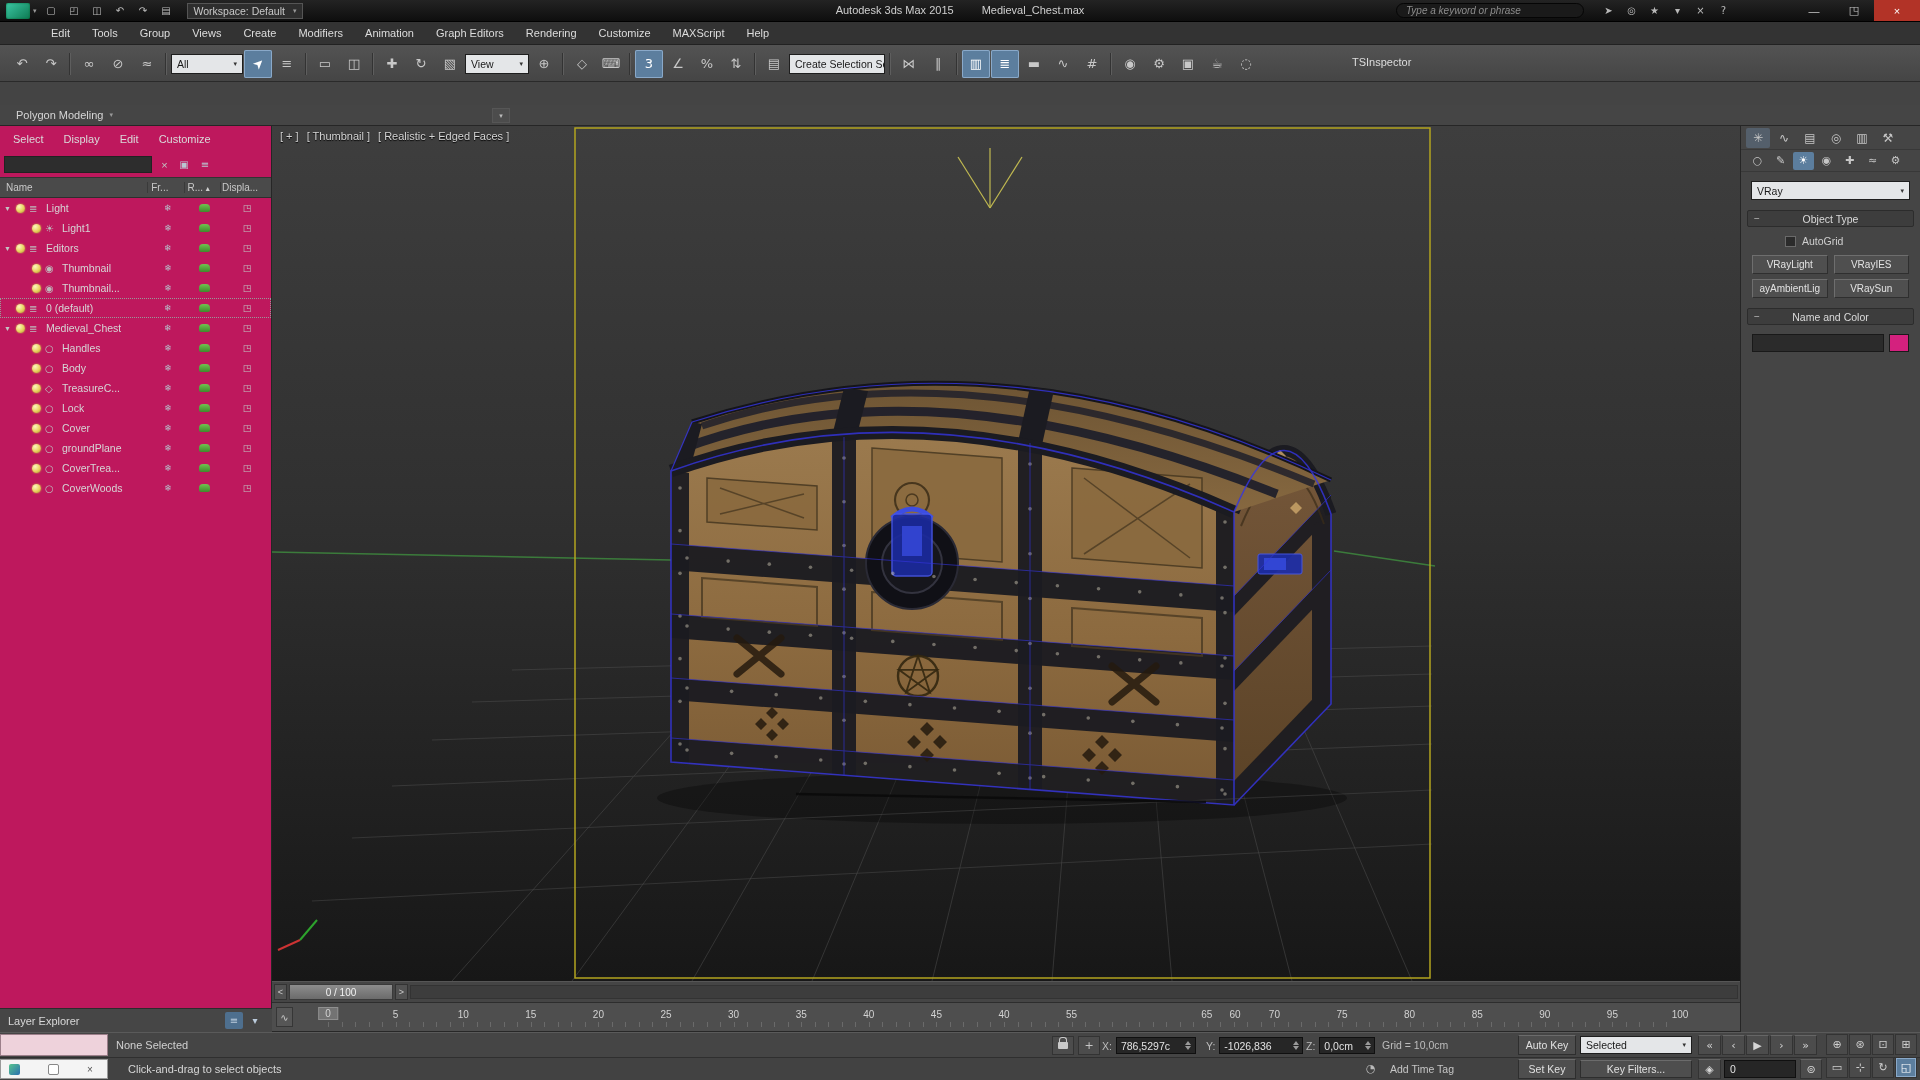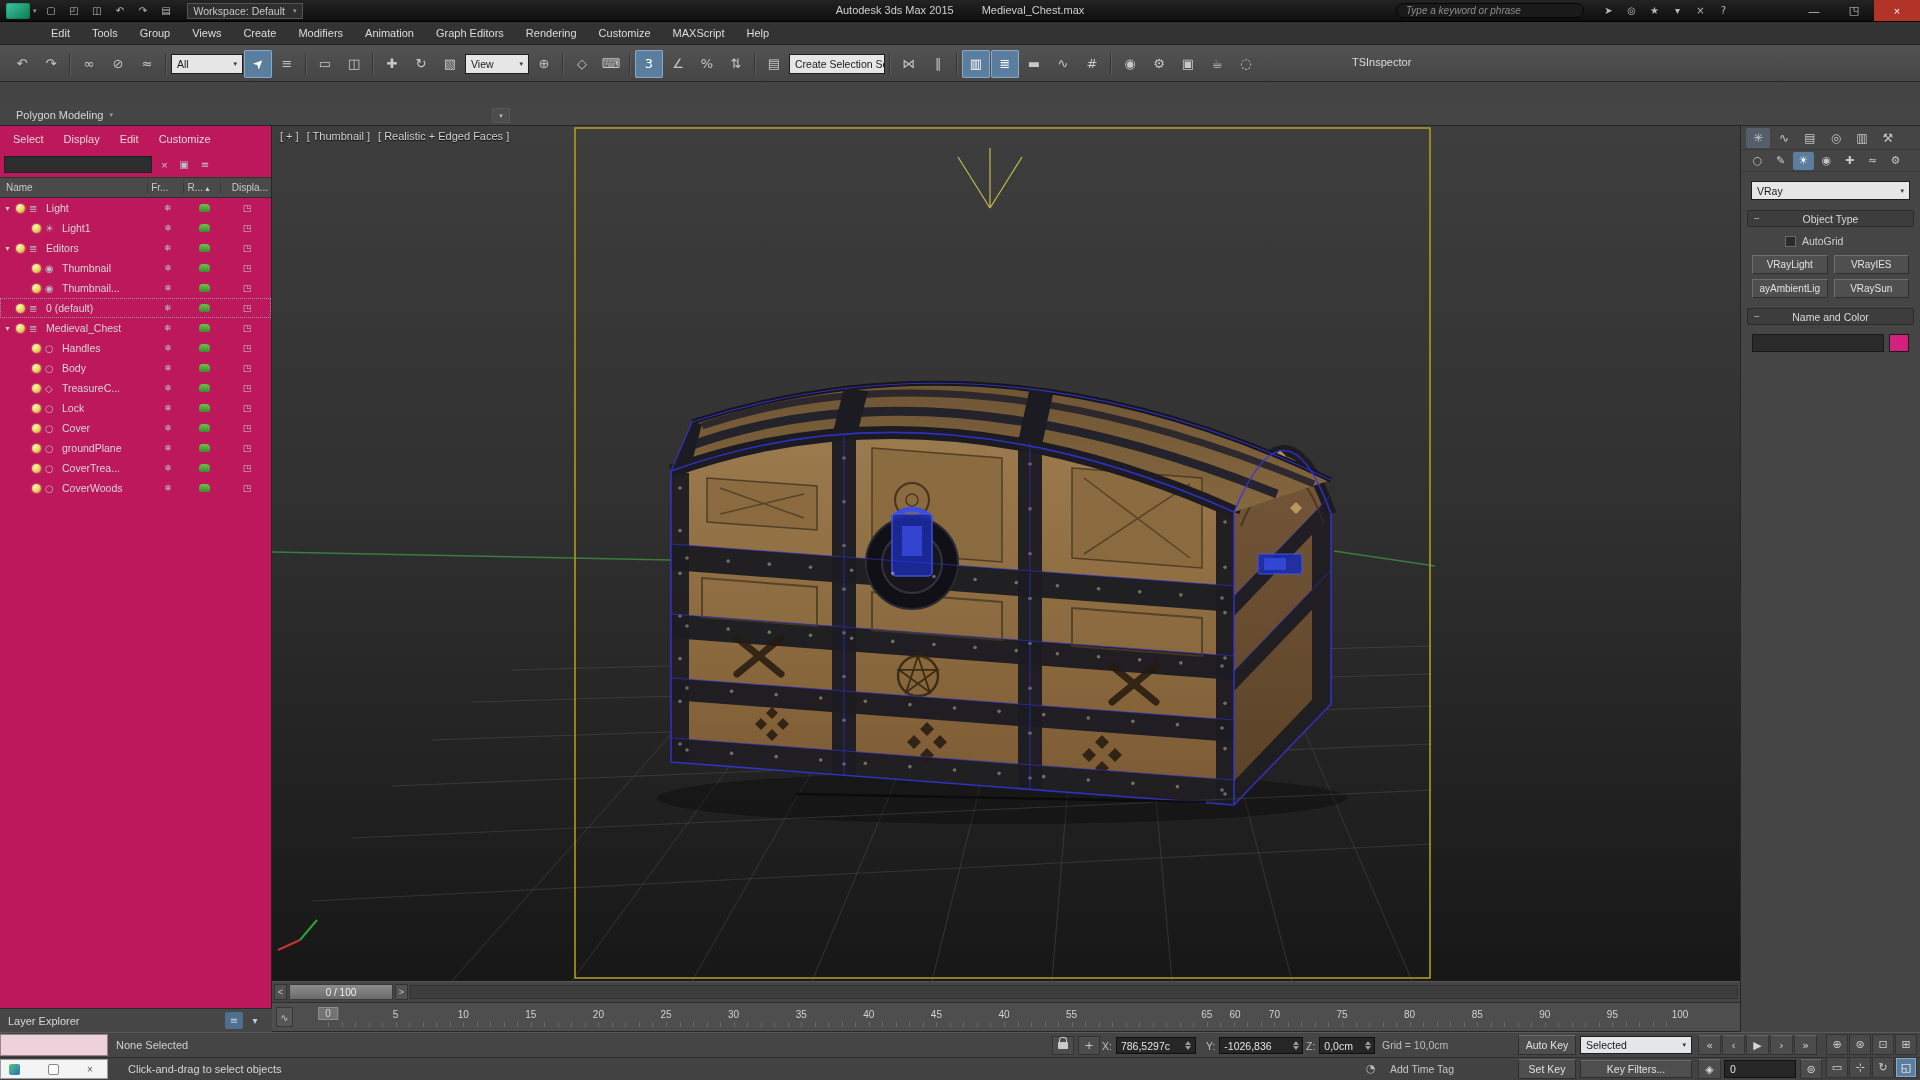--- a/index.html
+++ b/index.html
@@ -67,21 +67,21 @@
   .exp-tools{height:26px;display:flex;align-items:center;padding:0 4px;border-bottom:1px solid #333;}
   .exp-search{width:148px;height:17px;background:#2d2d2d;border:1px solid #222;margin-right:5px;}
   .exp-x{width:15px;text-align:center;font-size:11px;color:#c2c2c2;}
   #exp-ticons{display:flex;gap:3px;margin-left:3px;}
   .exp-ti{width:18px;height:18px;display:flex;align-items:center;justify-content:center;font-size:10px;color:#b9c6d2;}
   .exp-header{height:20px;display:flex;background:#4a4a4a;border-bottom:1px solid #2e2e2e;font-size:10px;color:#c9c9c9;align-items:center;}
   .h-name{width:150px;padding-left:6px;}
   .h-c{width:37px;border-left:1px solid #3a3a3a;padding-left:3px;overflow:hidden;white-space:nowrap;}
   .h-c .sort{font-size:7px;color:#cfcfcf;margin-left:1px;font-style:normal;}
   .h-c i{font-style:normal;}
-  .h-last{width:52px;border-left:1px solid #3a3a3a;padding-left:11px;overflow:hidden;white-space:nowrap;}
+  .h-last{width:52px;border-left:1px solid #3a3a3a;padding-left:1px;overflow:hidden;white-space:nowrap;}
   .exp-row{height:20px;display:flex;align-items:center;font-size:10.5px;color:#d6d6d6;}
   .exp-row.current{outline:1px dotted #999;outline-offset:-1px;}
   .ncell{width:150px;display:flex;align-items:center;overflow:hidden;white-space:nowrap;}
   .tw{width:12px;font-size:7px;color:#c4c4c4;flex:none;}
   .bulb{width:9px;height:9px;border-radius:50%;flex:none;margin-right:4px;
         background:radial-gradient(circle at 35% 30%,#fdf6c0,#e8d05c 55%,#a78f2c);box-shadow:0 0 2px #cdb64a;}
   .obj-ico{width:14px;font-size:10px;color:#bdbdbd;margin-right:3px;flex:none;font-family:"DejaVu Sans",sans-serif;}
   .exp-label{overflow:hidden;text-overflow:ellipsis;}
   .ccell{width:37px;text-align:center;display:flex;align-items:center;justify-content:center;}
   .ccell:last-child{width:48px;}

